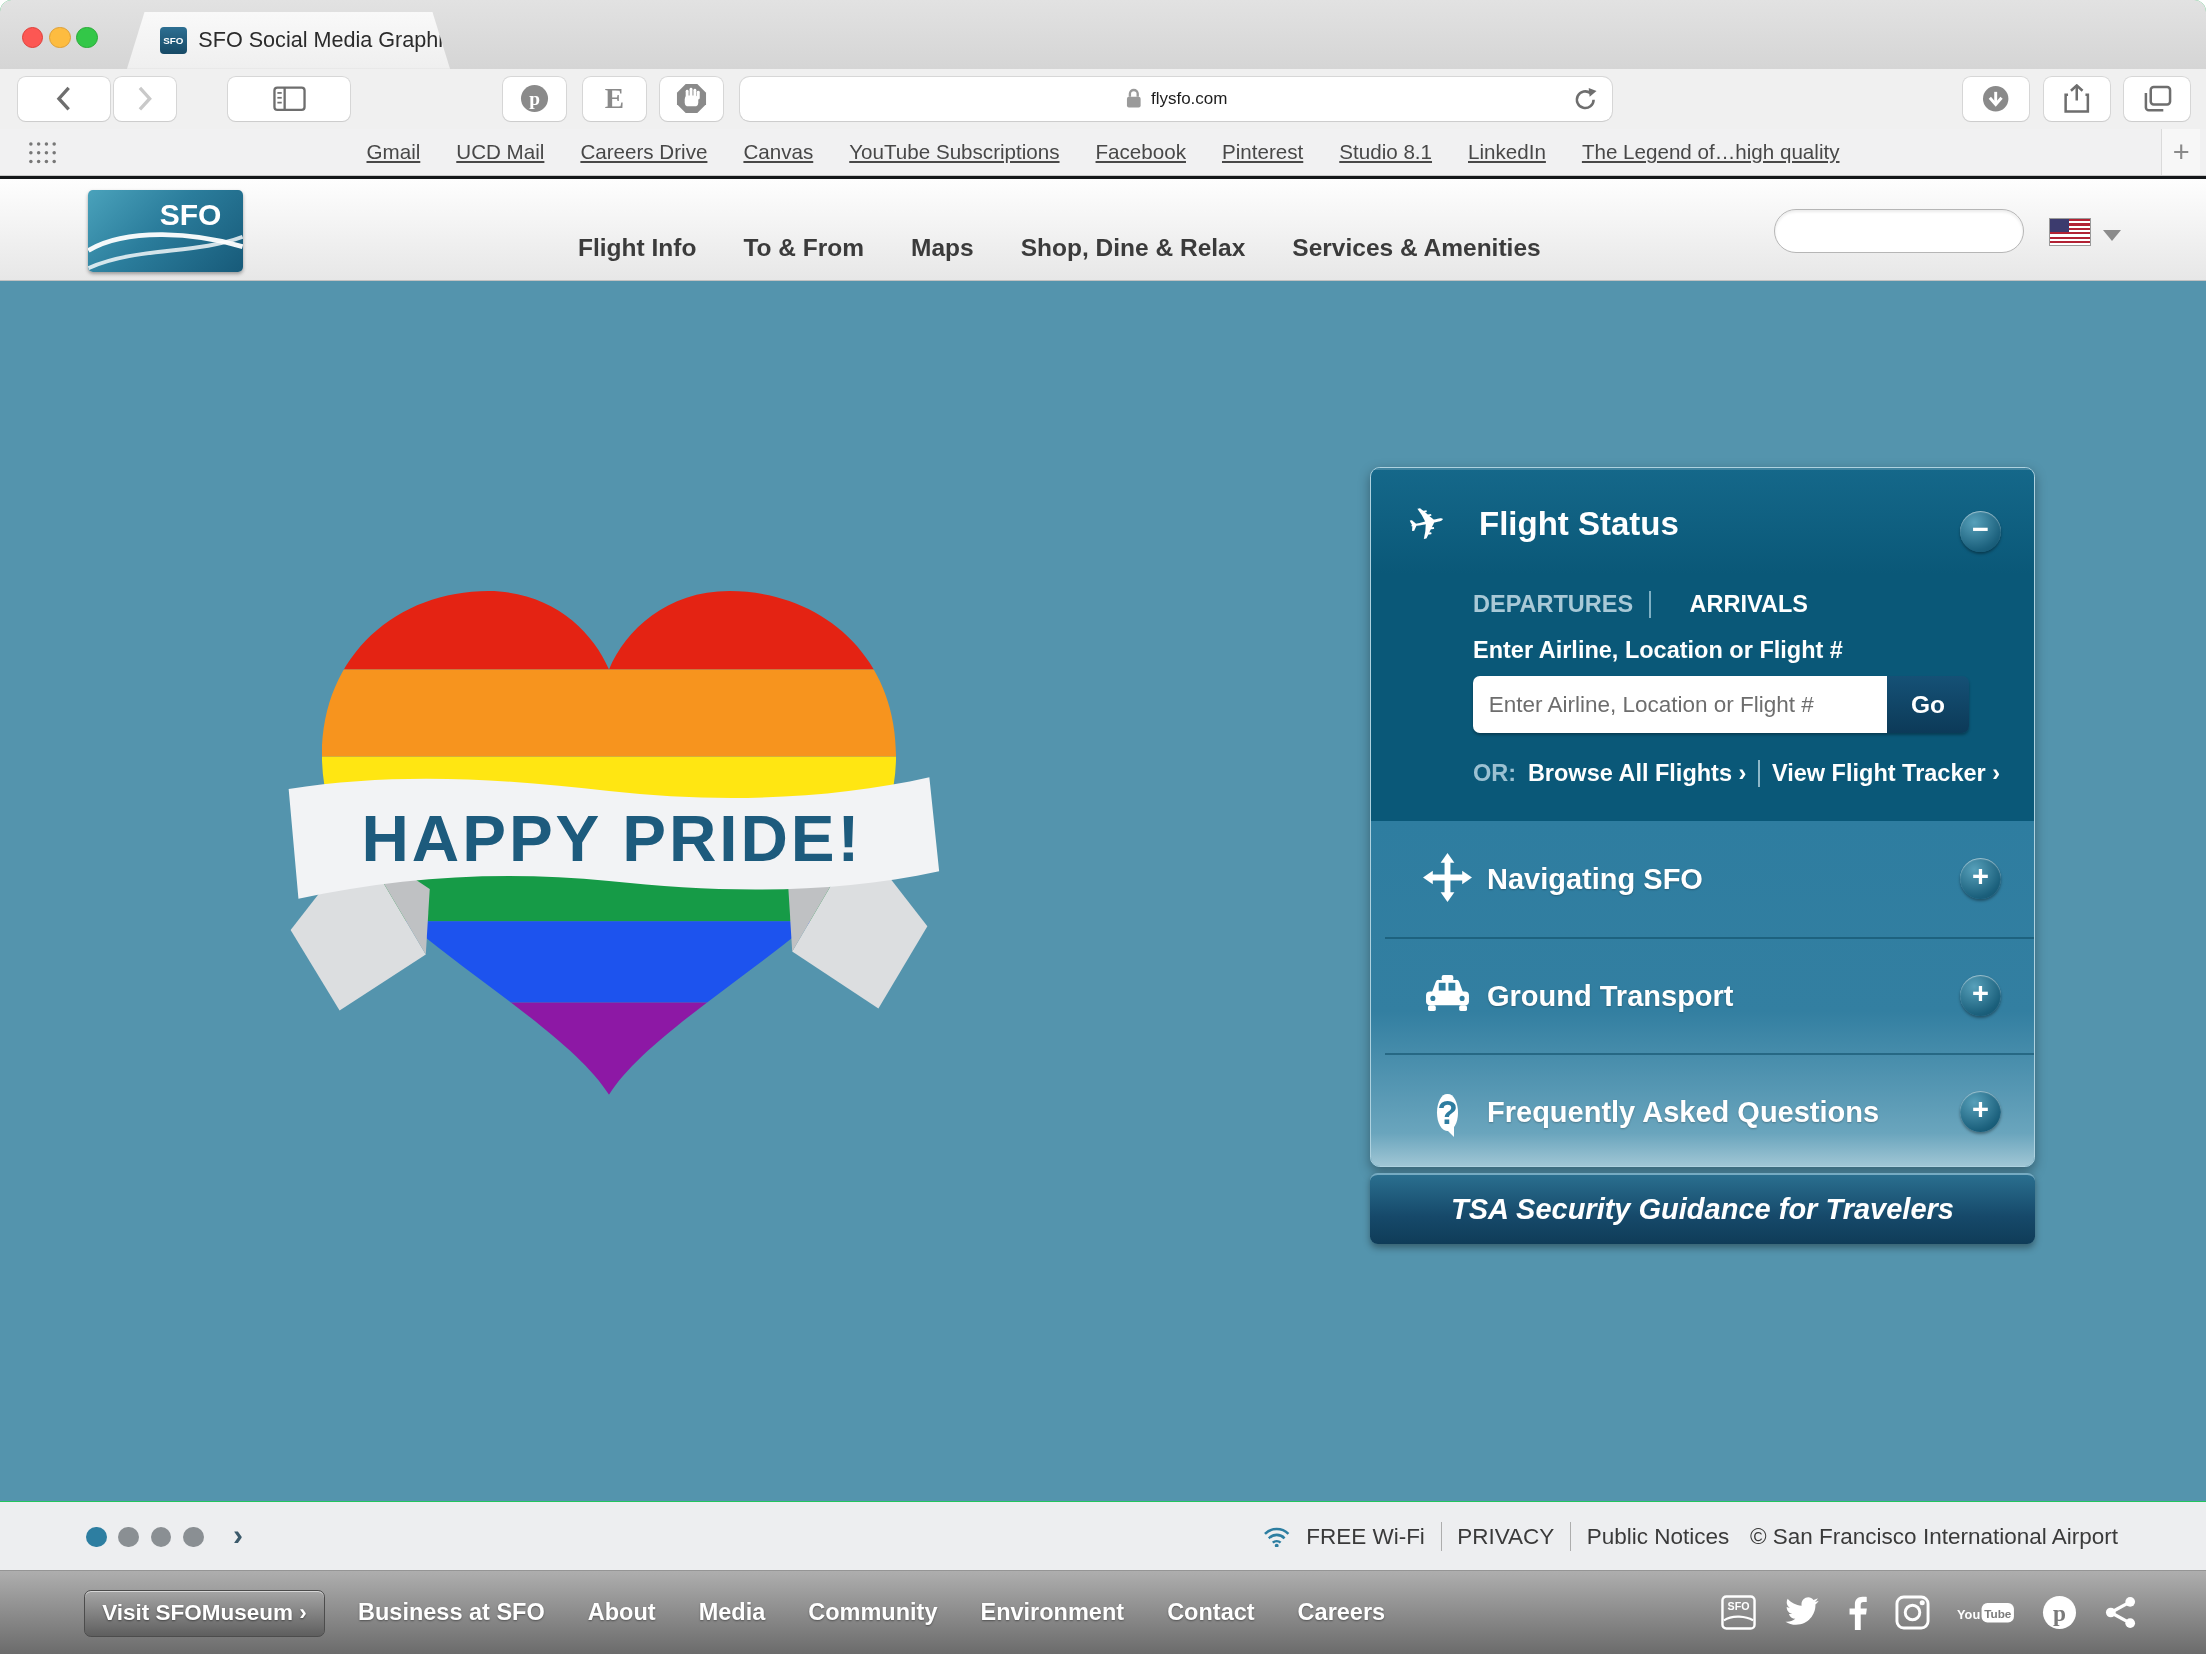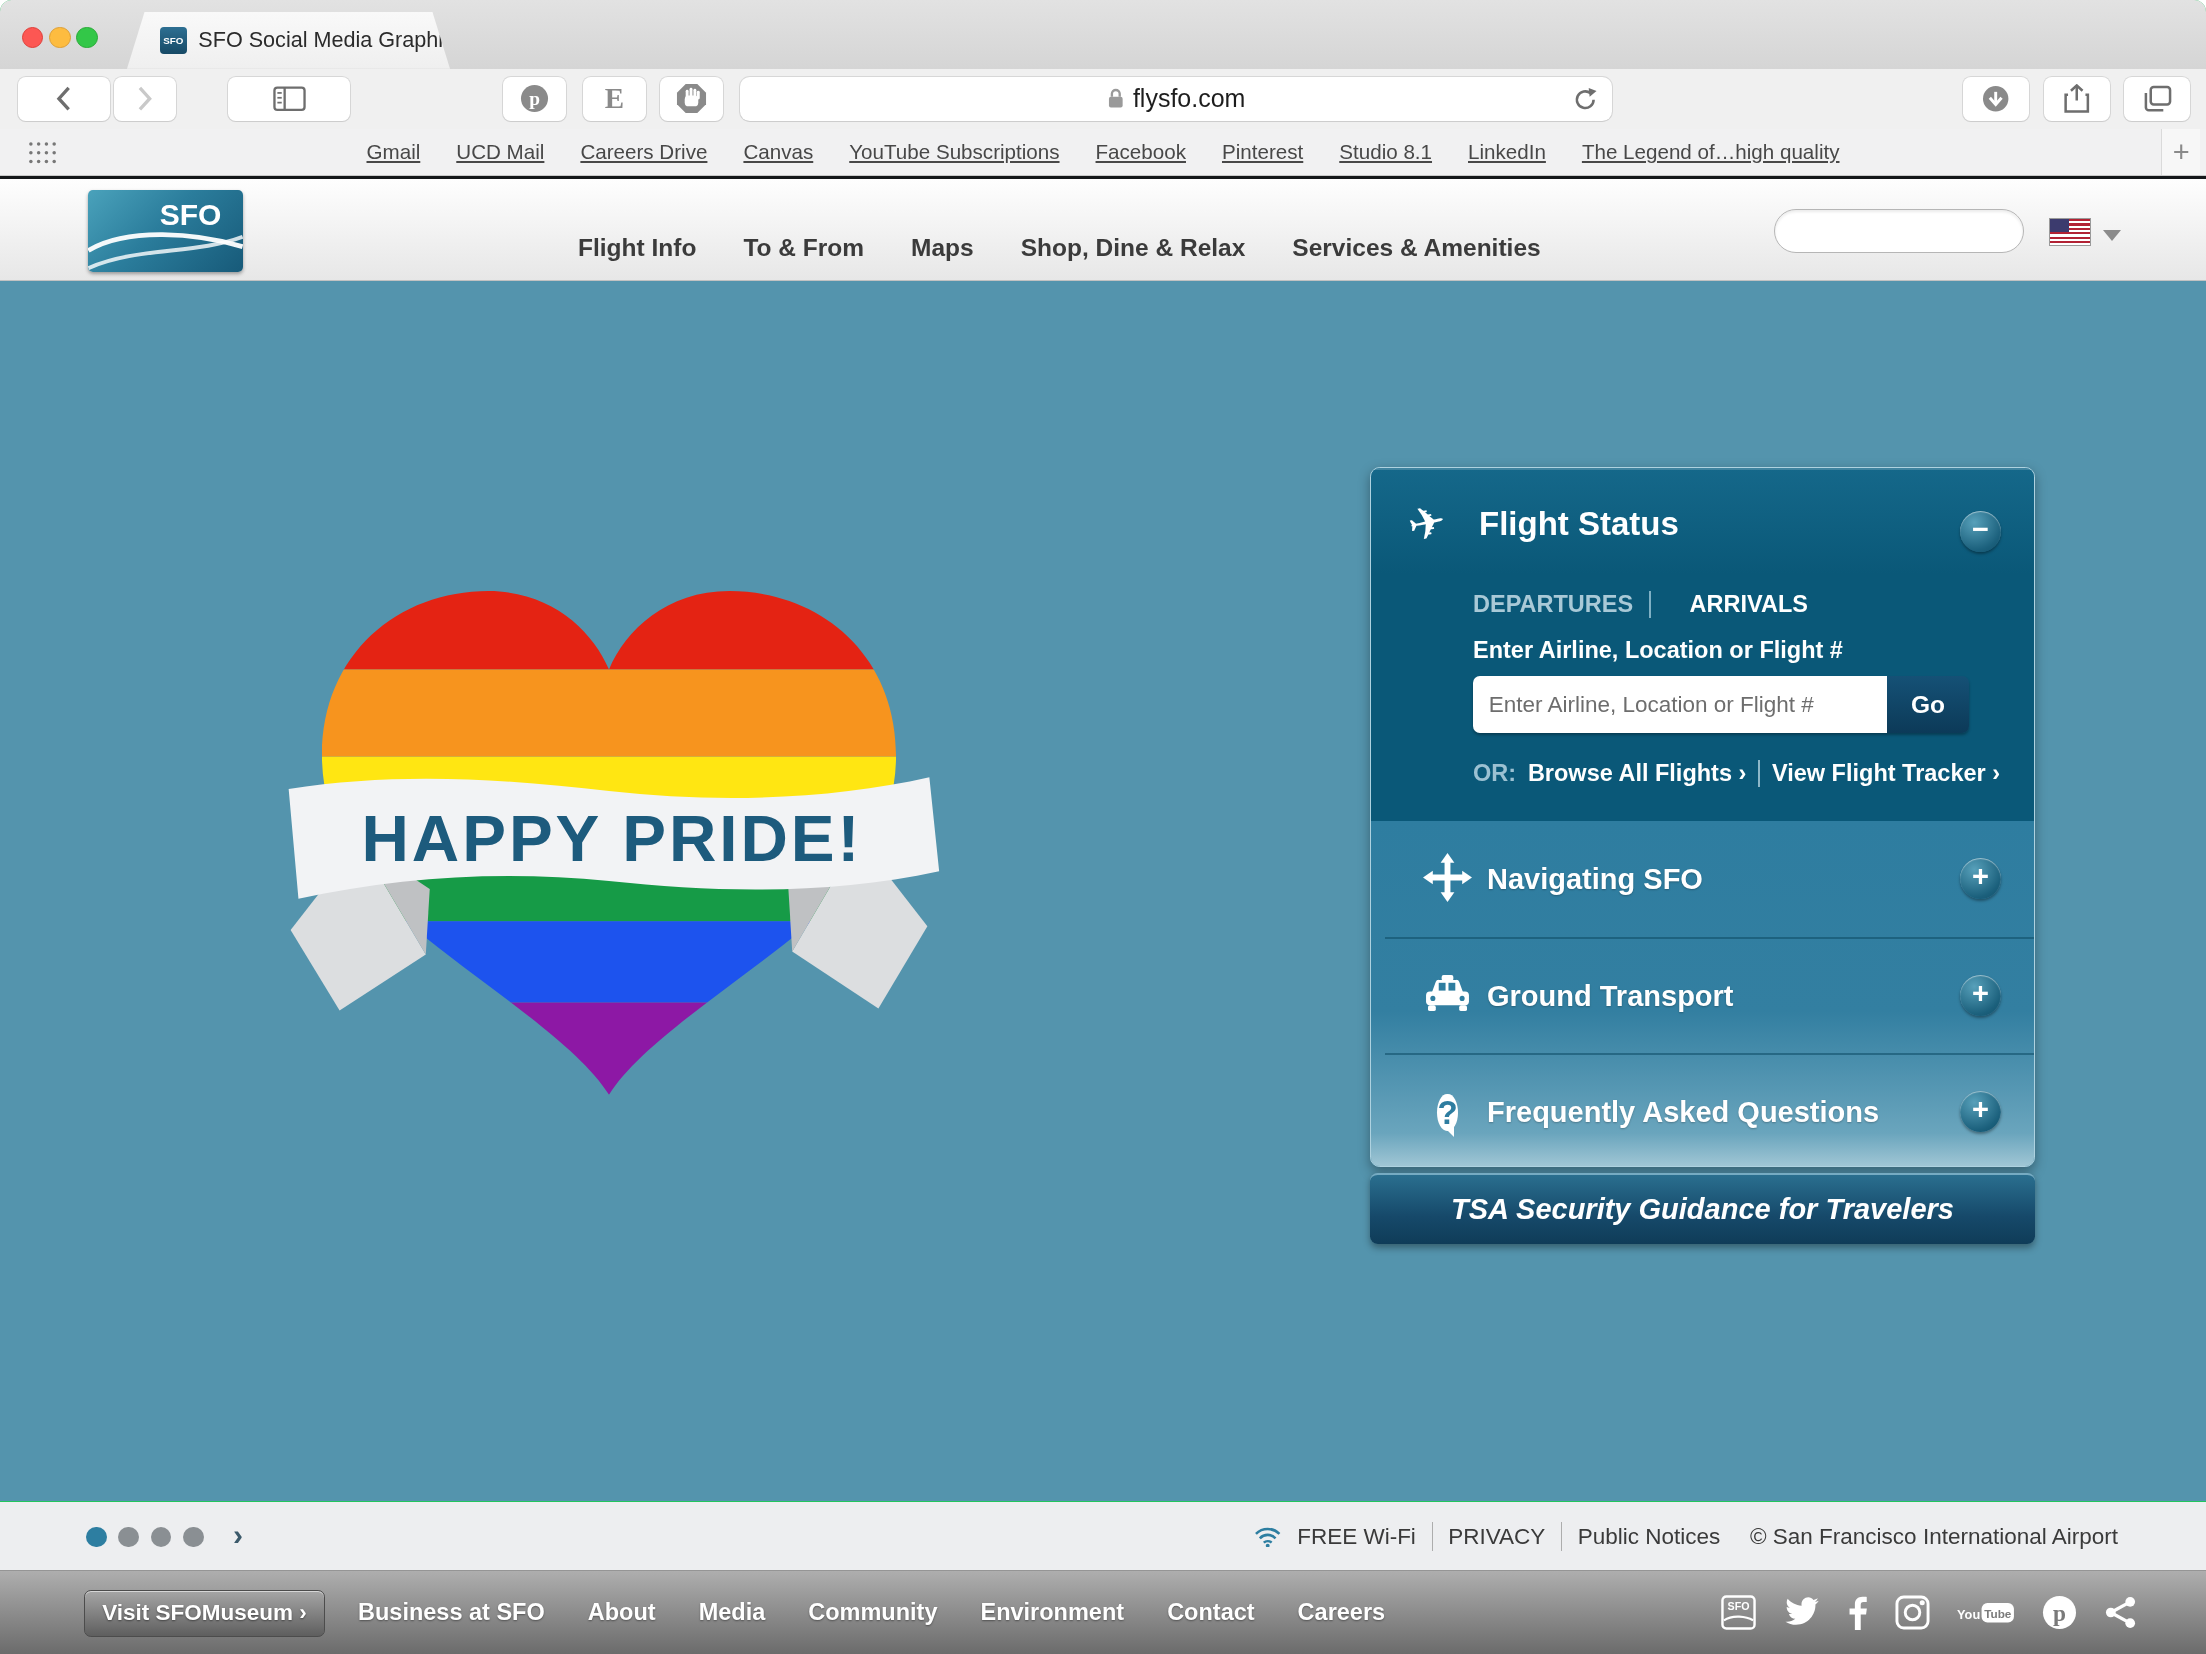--- a/index.html
+++ b/index.html
@@ -26,21 +26,21 @@
   
   .toolbar { position:absolute; left:0; top:69px; width:2206px; height:61px;
              background:#f0f0f0; border-bottom:1px solid #d2d2d2; }
   .tbtn { position:absolute; top:7.8px; height:44px; background:#fff; border-radius:7.8px;
           box-shadow:0 0 0 1px rgba(0,0,0,.10), 0 1px 1px rgba(0,0,0,.05);
           display:flex; align-items:center; justify-content:center; color:#7b7b7b; }
   .urlfield { position:absolute; left:740px; top:7.8px; width:872px; height:44px;
               background:#fff; border-radius:9.8px;
               box-shadow:0 0 0 1px rgba(0,0,0,.10), 0 1px 1px rgba(0,0,0,.05);
               display:flex; align-items:center; justify-content:center; gap:8.8px; }
-  .urltext { font-size:25px; color:#1d1d1d; }
+  .urltext { font-size:17px; color:#1d1d1d; }
   .reload { position:absolute; right:13.7px; top:8.8px; }
 
   
   .bookmarks { position:absolute; left:0; top:129px; width:2206px; height:47px;
                background:#f1f1f2; border-bottom:1px solid #c9c9c9; }
   .bm-links { position:absolute; left:118px; right:118px; top:0; bottom:0;
               display:flex; align-items:center; justify-content:center; gap:36px; }
   .bm-link { font-size:20.6px; color:#484848; white-space:nowrap; }
   .bm-grid { position:absolute; left:27.4px; top:10.8px; }
   .bm-plus { position:absolute; right:5.9px; top:0; width:39px; height:46px; background:#f7f7f7;
@@ -128,21 +128,21 @@
   
   .subfooter { position:absolute; left:0; top:1502px; width:2206px; height:69px; background:#edeef0; }
   .dots { position:absolute; left:86px; top:24.5px; display:flex; gap:11.8px; align-items:center; }
   .dot { width:20.6px; height:20.6px; border-radius:50%; background:#8a8f93; }
   .dot.active { background:#2d7ea1; }
   .dots-next { position:absolute; left:233px; top:15.7px; color:#3c5a6b; font-size:30px; font-weight:bold; }
   .sf-right { position:absolute; right:88px; top:0; height:100%; display:flex; align-items:center;
               gap:15.7px; font-size:22.5px; color:#3a3a3a; }
   .sf-right .vsep { width:1px; height:29px; background:#adadad; }
   .sf-right a { color:#3a3a3a; text-decoration:none; }
-  .sf-copy { margin-left:14px; }
+  .sf-copy { margin-left:5px; }
 
   
   .footer { position:absolute; left:0; top:1570px; width:2206px; height:84px;
             background:linear-gradient(#aeaeae,#6b6b6b); border-top:1px solid #959595; }
   .museum { position:absolute; left:84px; top:18.6px; width:241px; height:47px; border-radius:6.9px;
             background:linear-gradient(#a6a6a6,#5e5e5e); border:1px solid #4c4c4c;
             box-shadow:inset 0 1px 0 #d6d6d6; color:#fff; font-size:22.5px; font-weight:bold;
             display:flex; align-items:center; justify-content:center;
             text-shadow:0 1px 2px rgba(0,0,0,.45); }
   .flinks { position:absolute; left:358px; top:0; height:100%; display:flex; align-items:center; gap:43px;justify-content:center; }

